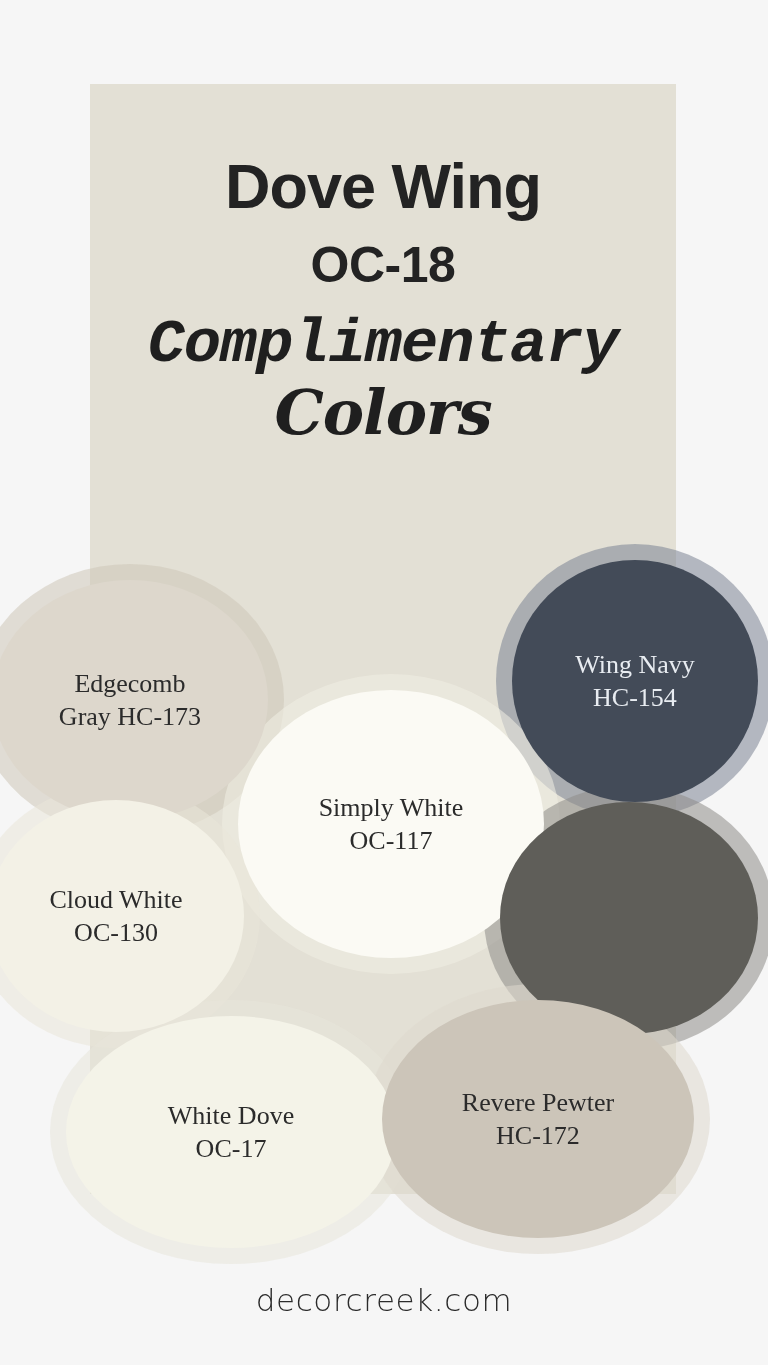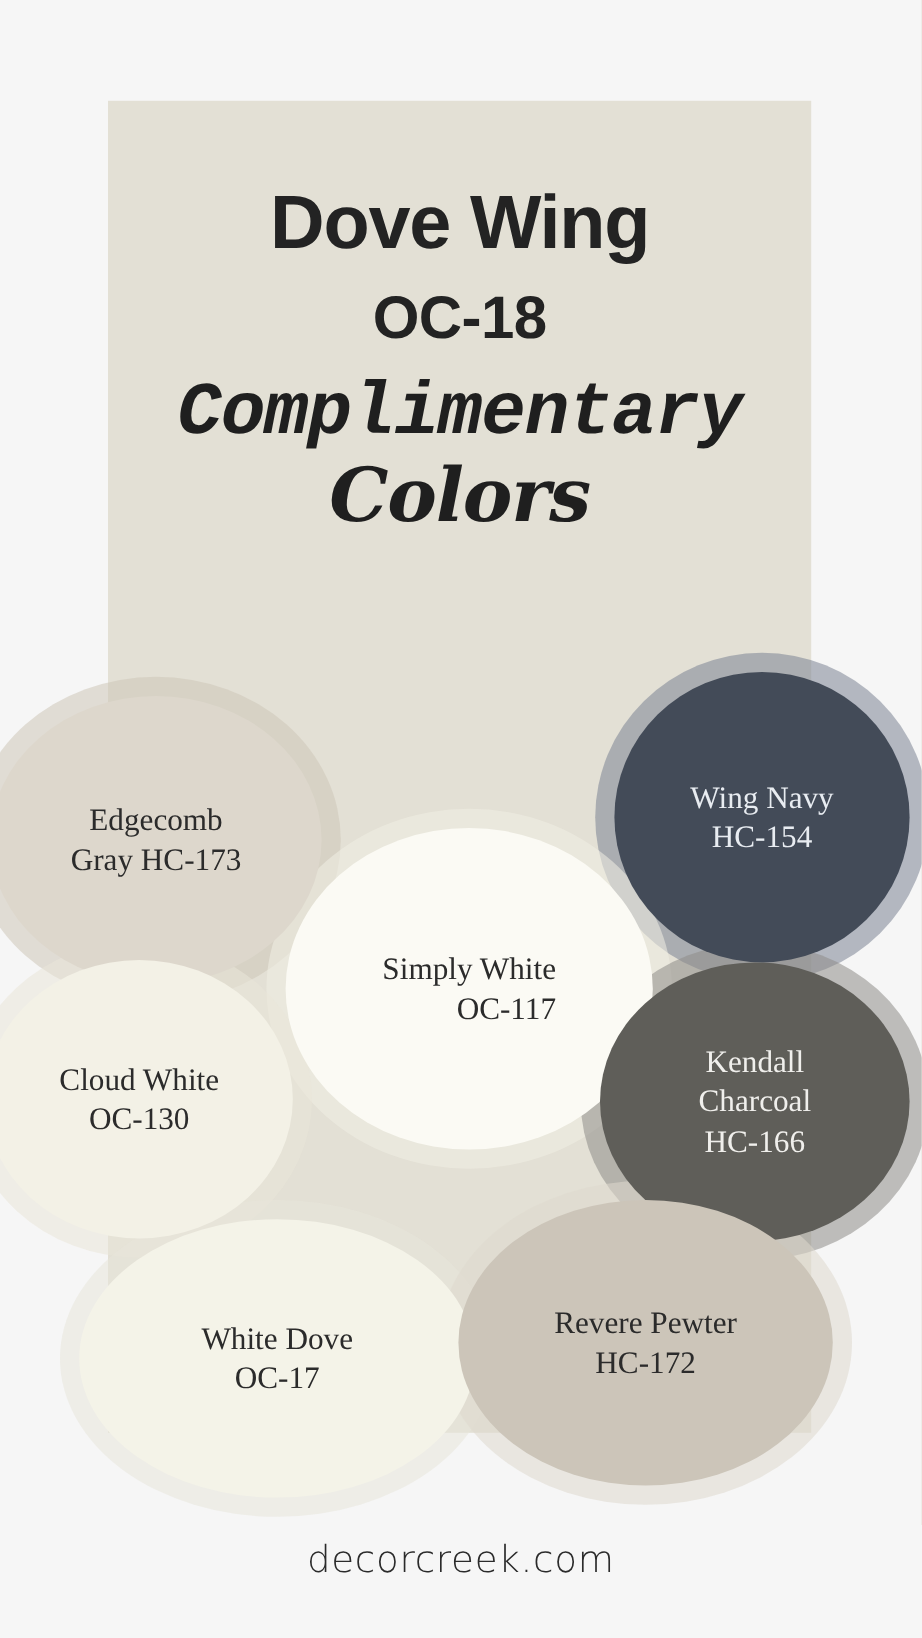--- a/index.html
+++ b/index.html
@@ -167,43 +167,38 @@
     <span class="core" style="background: rgb(67, 75, 88);"></span>
     <span class="swatch-label" style="color: rgb(232, 236, 241);">
       <span>Wing Navy</span><br>
       <span>HC-154</span>
     </span>
   </div>
 
   <div class="swatch" id="sw-simply">
     <span class="halo" style="background: rgb(240, 238, 227);"></span>
     <span class="core" style="background: rgb(251, 250, 244);"></span>
-    <span class="swatch-label" style="color: rgb(43, 43, 43); text-align: right;">
+    <span class="swatch-label" style="color: rgb(43, 43, 43);">
       <span>Simply White</span><br>
       <span>OC-117</span>
     </span>
   </div>
 
   <div class="swatch" id="sw-cloud">
     <span class="halo" style="background: rgb(233, 230, 217);"></span>
     <span class="core" style="background: rgb(243, 241, 230);"></span>
     <span class="swatch-label" style="color: rgb(43, 43, 43);">
       <span>Cloud White</span><br>
       <span>OC-130</span>
     </span>
   </div>
 
   <div class="swatch" id="sw-kendall">
     <span class="halo" style="background: rgb(142, 141, 136);"></span>
     <span class="core" style="background: rgb(95, 94, 89);"></span>
-    <span class="swatch-label" style="color: rgb(240, 239, 236);">
-      <span>Kendall</span><br>
-      <span>Charcoal</span><br>
-      <span>HC-166</span>
-    </span>
   </div>
 
   <div class="swatch" id="sw-whitedove">
     <span class="halo" style="background: rgb(232, 230, 218);"></span>
     <span class="core" style="background: rgb(244, 243, 232);"></span>
     <span class="swatch-label" style="color: rgb(43, 43, 43);">
       <span>White Dove</span><br>
       <span>OC-17</span>
     </span>
   </div>

